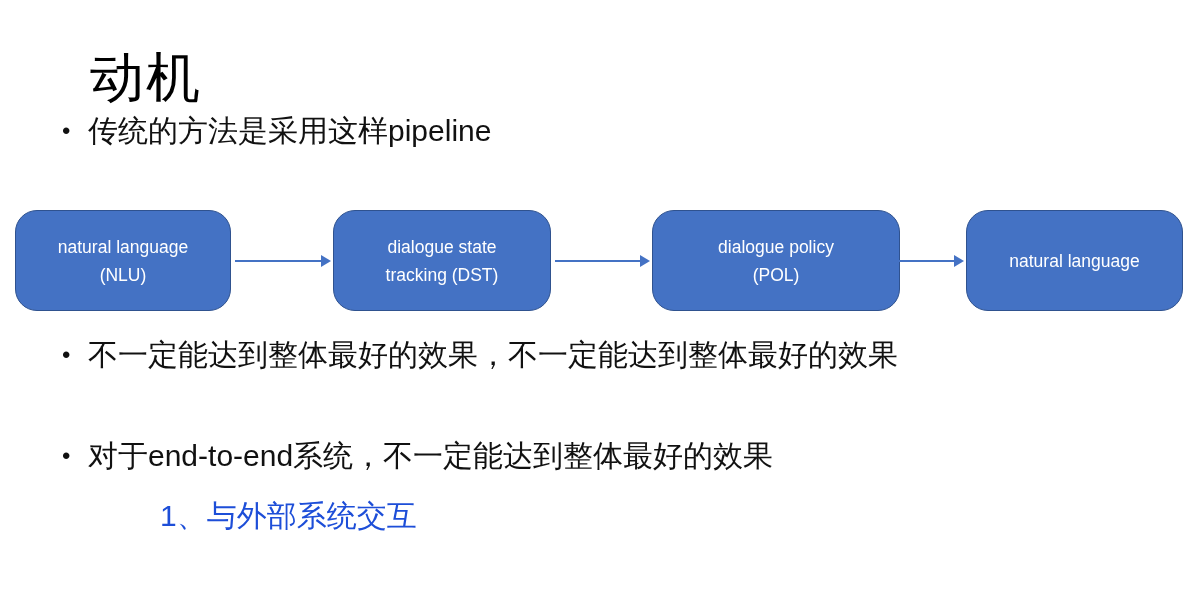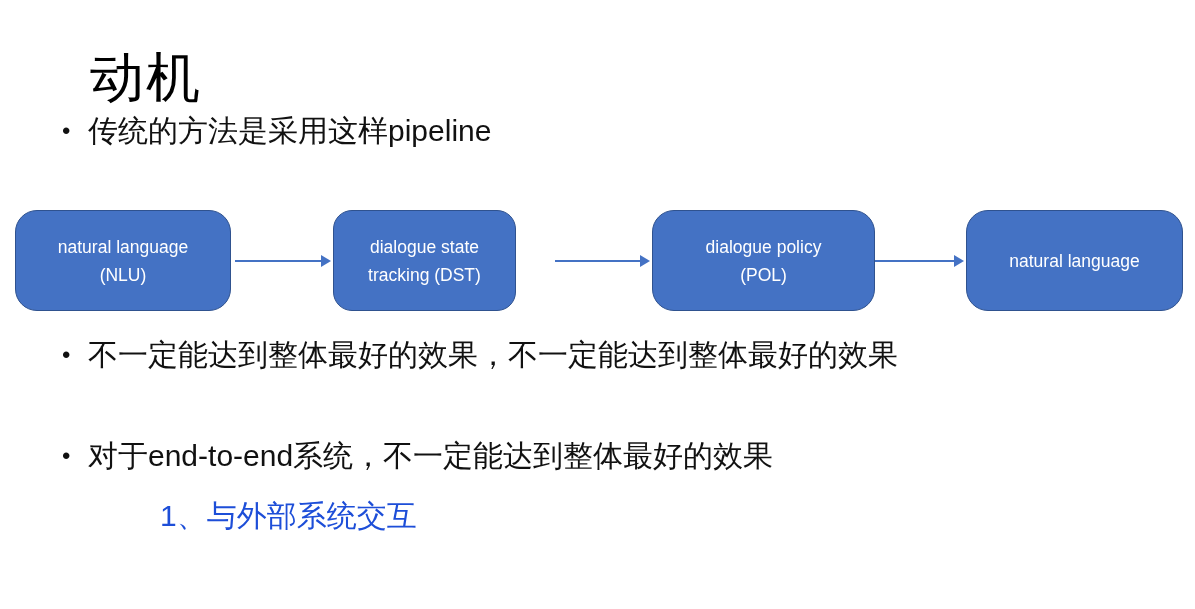--- a/index.html
+++ b/index.html
@@ -66,22 +66,22 @@
     display: flex;
     flex-direction: column;
     justify-content: center;
     align-items: center;
     color: #ffffff;
     font-size: 17.5px;
     line-height: 28px;
     text-align: center;
   }
   .box-1 { left: 15px;  width: 216px; }
-  .box-2 { left: 333px; width: 183px; border-radius: 19px; }
-  .box-3 { left: 652px; width: 223px; }
+  .box-2 { left: 333px; width: 218px; }
+  .box-3 { left: 652px; width: 248px; }
   .box-4 { left: 966px; width: 217px; }
 
   .flow-arrow {
     position: absolute;
     top: 260px;
     height: 2px;
     background: #4472C4;
   }
   .flow-arrow::after {
     content: "";

